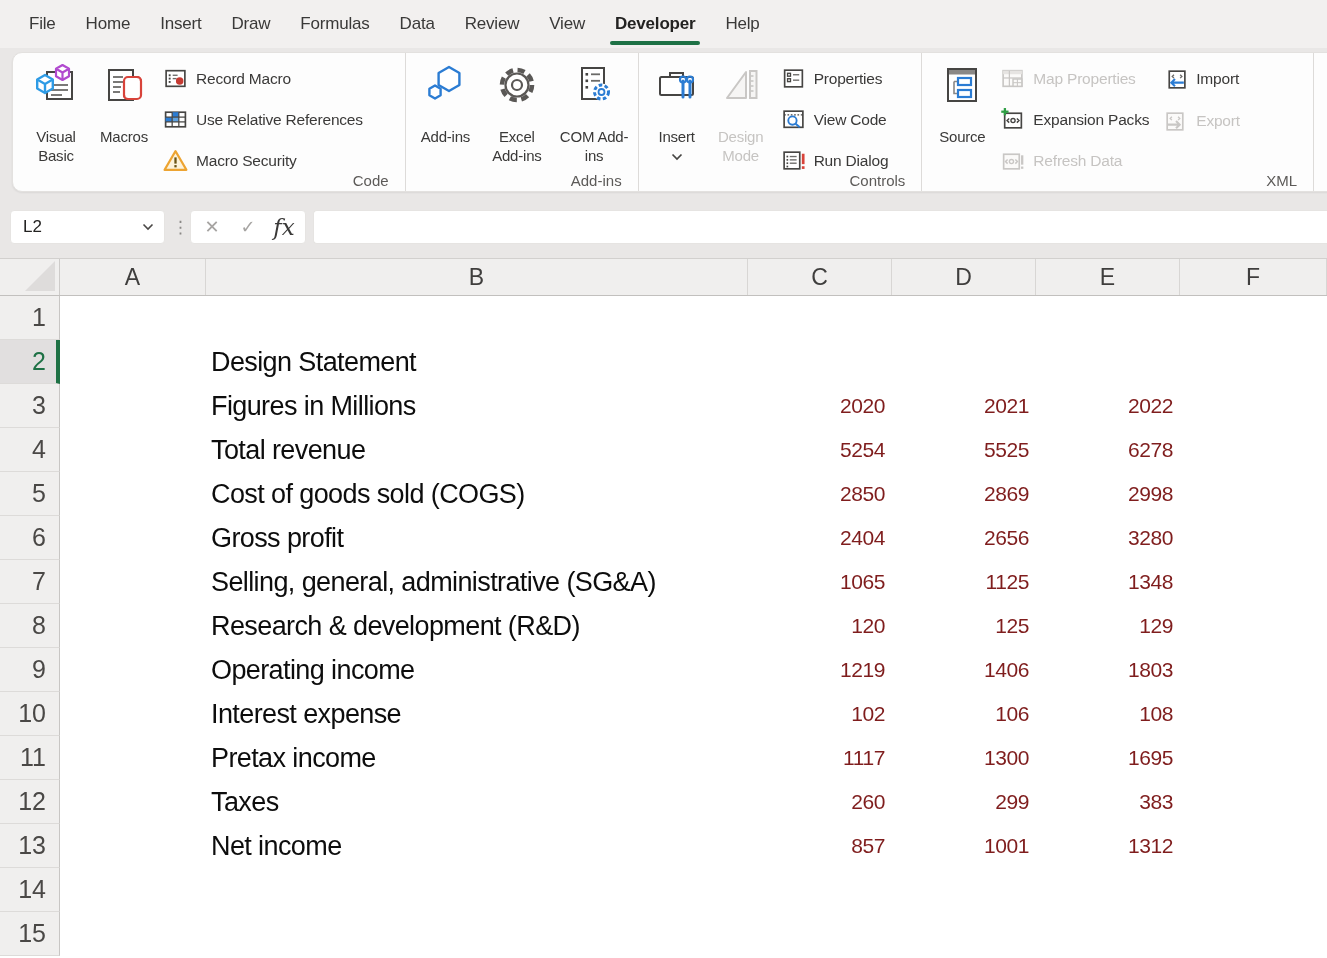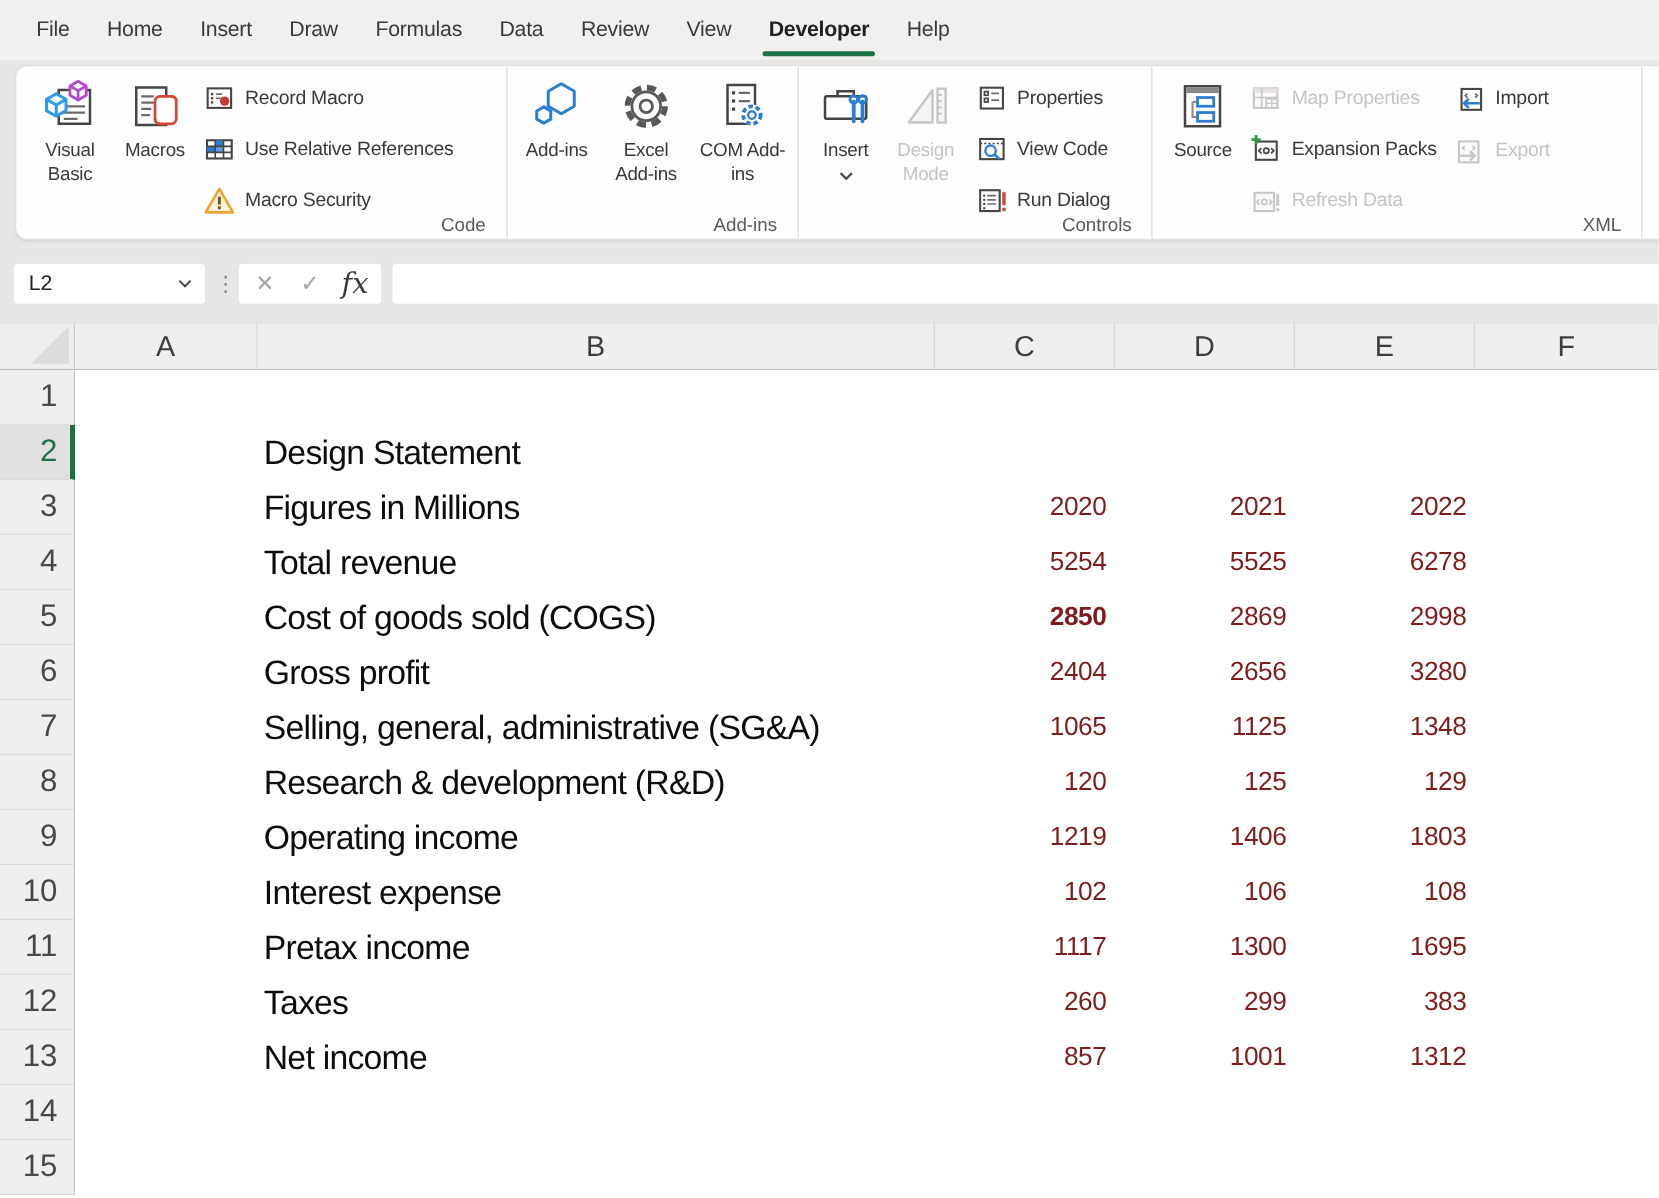--- a/index.html
+++ b/index.html
@@ -19,21 +19,21 @@
   .ribbon-zone { position:absolute; left:0; top:48px; width:100%; height:210px; background:#e9e7e6; }
   .ribbon-card { position:absolute; left:12px; right:-2px; top:4px; height:140px;
                  background:#fdfdfd; border:1px solid #e3e1df; border-radius:10px 0 0 10px;
                  box-shadow:0 1px 2px rgba(0,0,0,.07); display:flex; }
   .rgroup { position:relative; border-right:1px solid #dddbd9; display:flex; padding:6px 6px 20px 8px; }
   .rgroup-label { position:absolute; bottom:2px; left:0; right:16px; text-align:right;
                   font-size:15px; color:#5c5a58; }
   .bigbtn { display:flex; flex-direction:column; align-items:center; padding-top:2px;
             margin:0 2px; cursor:default; }
   .bigbtn .blabel { font-size:15px; letter-spacing:-0.2px; line-height:1.28; text-align:center;
-            margin-top:2px; color:#3a3938; }
+            margin-top:18px; color:#3a3938; }
   .bigbtn.disabled .blabel { color:#c6c4c2; }
   .icon-lg { width:48px; height:48px; }
   .icon-sm { width:25px; height:25px; flex:0 0 25px; }
   .small-col { display:flex; flex-direction:column; padding-top:7px; gap:16px; margin-left:6px; }
   .smallbtn { display:flex; align-items:center; gap:8px; height:26px; font-size:15.5px;
               letter-spacing:-0.2px; color:#3a3938; white-space:nowrap; cursor:default; }
   .smallbtn.disabled { color:#c6c4c2; }
   .chev { margin-top:7px; }
   .rgroup.tail { flex:1; border-right:none; }
 
@@ -424,21 +424,21 @@
         <div class="cell txt" style="width: 542px; flex: 0 0 542px;">Total revenue</div>
         <div class="cell num" style="width: 144px; flex: 0 0 144px;">5254</div>
         <div class="cell num" style="width: 144px; flex: 0 0 144px;">5525</div>
         <div class="cell num" style="width: 144px; flex: 0 0 144px;">6278</div>
         <div class="cell " style="flex: 1 1 0%;"></div>
       </div>
       <div class="grow">
         <div class="row-h">5</div>
         <div class="cell " style="width: 146px; flex: 0 0 146px;"></div>
         <div class="cell txt" style="width: 542px; flex: 0 0 542px;">Cost of goods sold (COGS)</div>
-        <div class="cell num" style="width: 144px; flex: 0 0 144px; font-weight: bold;">2850</div>
+        <div class="cell num" style="width: 144px; flex: 0 0 144px;">2850</div>
         <div class="cell num" style="width: 144px; flex: 0 0 144px;">2869</div>
         <div class="cell num" style="width: 144px; flex: 0 0 144px;">2998</div>
         <div class="cell " style="flex: 1 1 0%;"></div>
       </div>
       <div class="grow">
         <div class="row-h">6</div>
         <div class="cell " style="width: 146px; flex: 0 0 146px;"></div>
         <div class="cell txt" style="width: 542px; flex: 0 0 542px;">Gross profit</div>
         <div class="cell num" style="width: 144px; flex: 0 0 144px;">2404</div>
         <div class="cell num" style="width: 144px; flex: 0 0 144px;">2656</div>

